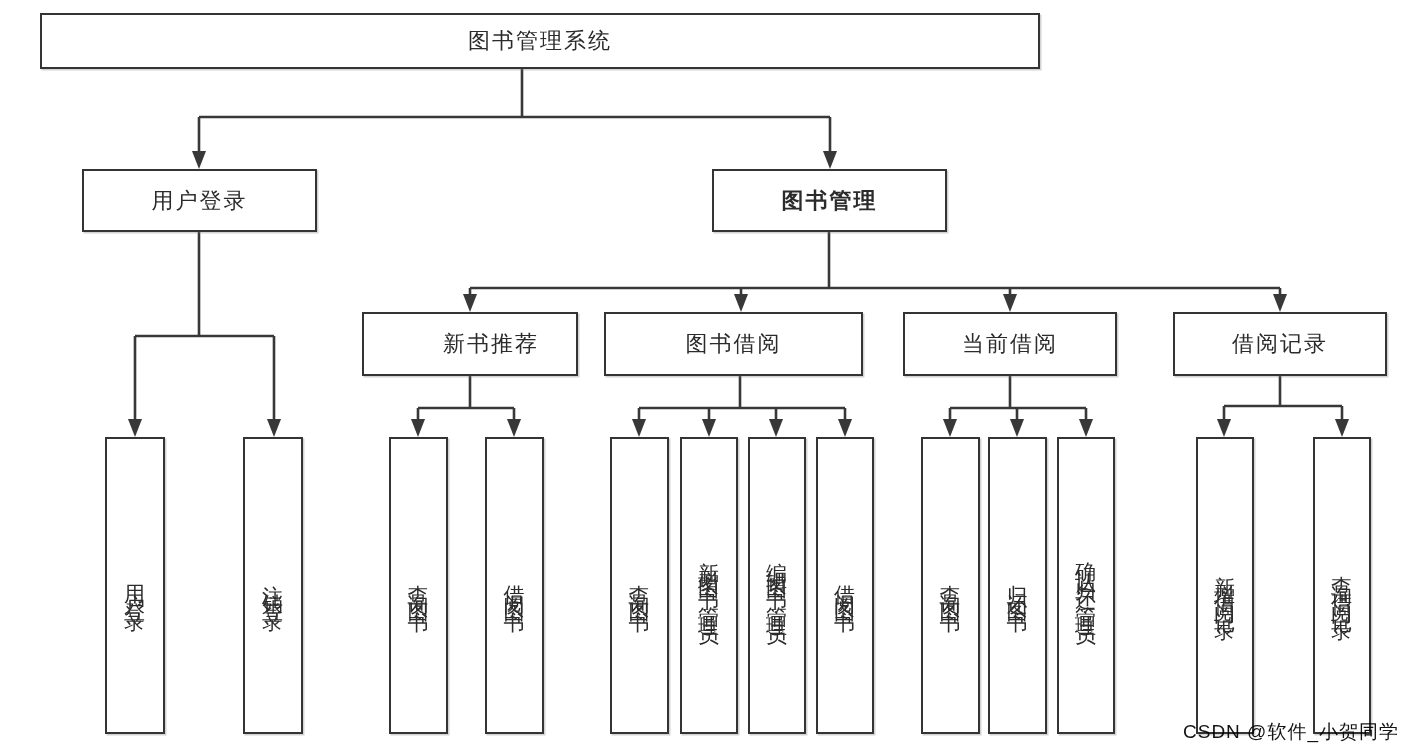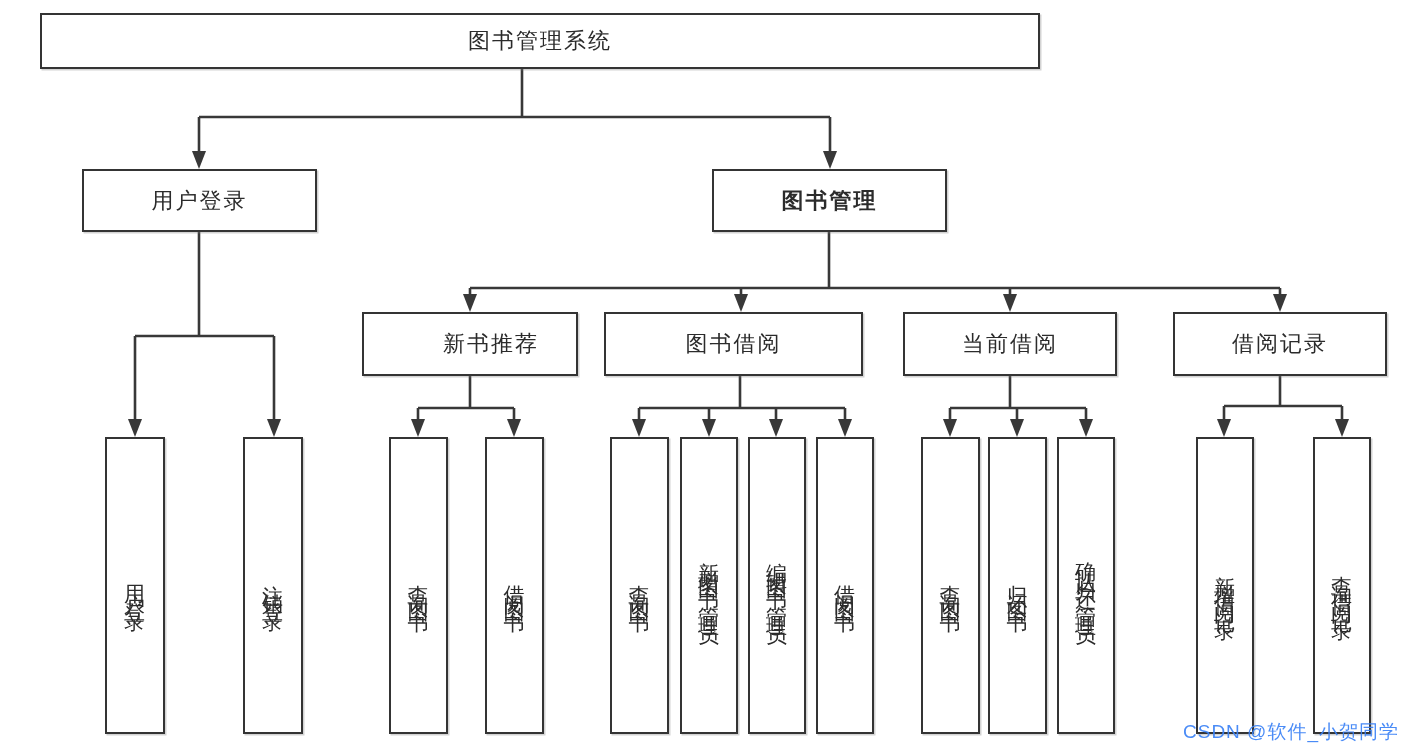--- a/index.html
+++ b/index.html
@@ -26,21 +26,21 @@
   .node.l3{top:312px;height:64px;font-size:22px;letter-spacing:2px;}
   .node.leaf{top:437px;height:297px;font-size:21px;}
   .vtext{
     writing-mode:vertical-rl;
     letter-spacing:9px;
     line-height:1;
     white-space:nowrap;
   }
   .watermark{
     position:absolute;left:1183px;top:719px;
-    font-size:19px;color:#3b82f6;letter-spacing:1px;
+    font-size:19px;color:#000000;letter-spacing:1px;
     z-index:3;opacity:.92;white-space:nowrap;
   }
 </style>
 </head>
 <body>
 
 <div class="stage">
 
   <svg class="wires" width="1405" height="747" viewBox="0 0 1405 747">
     <defs>

